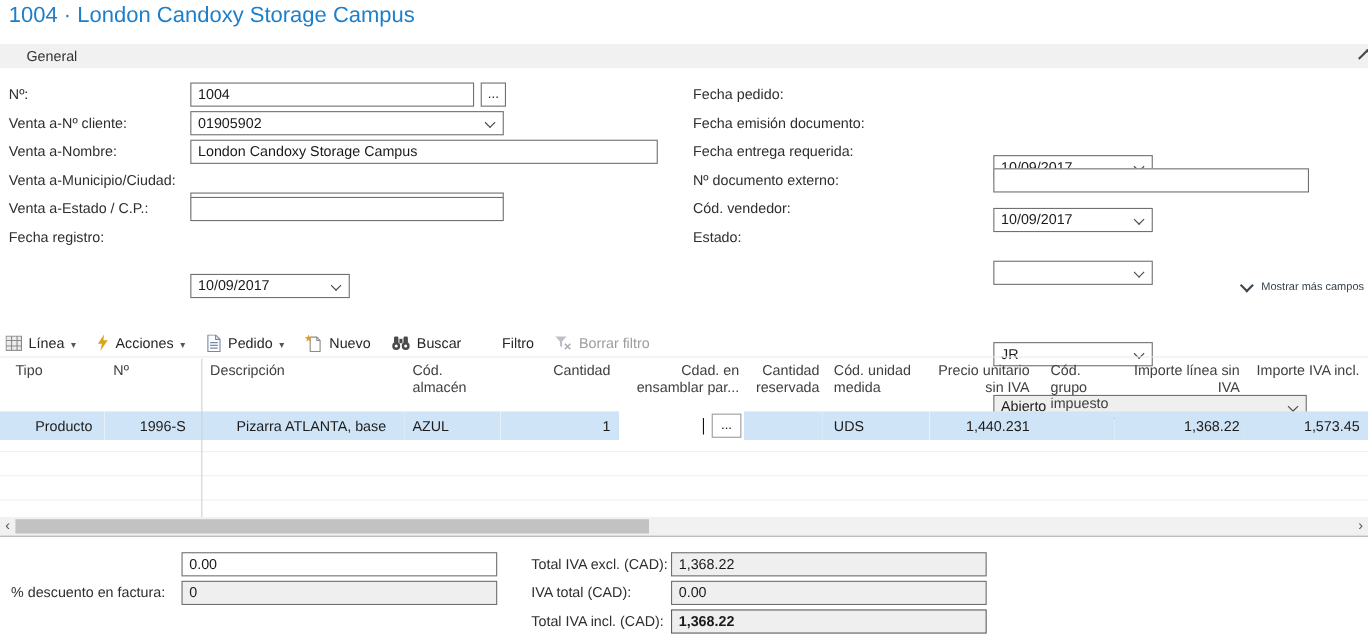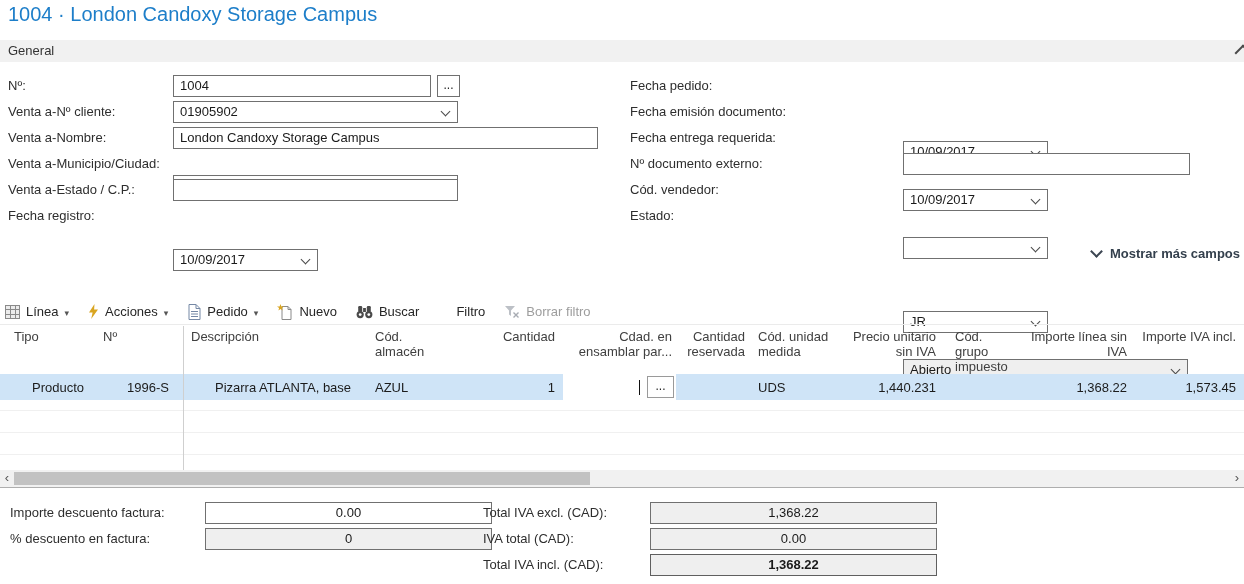--- a/index.html
+++ b/index.html
@@ -3,43 +3,43 @@
 <meta charset="utf-8">
 <style>
   html,body{margin:0;padding:0;background:#fff;}
   .screen{position:relative;width:1244px;height:584px;background:#fff;overflow:hidden;
           font-family:"Liberation Sans",sans-serif;-webkit-font-smoothing:antialiased;}
   .abs{position:absolute;}
   
   .title{left:8px;top:3px;font-size:20px;font-weight:300;color:#1d7ec9;}
   
   .bar{left:0;width:1244px;background:#f1f1f1;color:#333;font-size:13px;box-sizing:border-box;
-       padding-left:8px;}
+       padding-left:24px;}
   .bar-general{top:40px;height:22px;line-height:22px;}
   .bar-lineas{top:278px;height:21px;line-height:21px;border-bottom:1px solid #ececec;}
   .sliver{position:absolute;right:-5px;width:10px;height:10px;border-top:2px solid #4a4a4a;
           border-right:2px solid #4a4a4a;transform:rotate(-45deg);}
   .gears{position:absolute;right:16px;top:1px;color:#5f6368;}
   .gears .g1::before{content:"\2699";font-size:13px;}
   .gears .g2{position:absolute;right:-7px;top:-4px;}
   .gears .g2::before{content:"\2699";font-size:9px;}
   
   .lbl{font-size:13px;color:#2e2e2e;line-height:22px;white-space:nowrap;}
   .box{box-sizing:border-box;height:22px;border:1px solid #707070;background:#fff;
        font-size:13px;line-height:20px;padding:0 6px;color:#1a1a1a;white-space:nowrap;overflow:hidden;}
   .sel{position:relative;padding-right:22px;}
   .chev{position:absolute;right:8px;top:6px;width:6px;height:6px;border-right:1px solid #4a4a4a;
         border-bottom:1px solid #4a4a4a;transform:rotate(45deg);}
   .disabled{background:#efefef;}
-  .num{text-align:center;margin-left:40px;}
+  .num{text-align:left;}
   .bold{font-weight:700;}
   .assist{box-sizing:border-box;width:23px;height:22px;border:1px solid #707070;background:#fff;
           font-size:12px;line-height:19px;text-align:center;color:#222;cursor:pointer;}
   
-  .showmore{top:246px;right:4px;display:flex;align-items:center;gap:9px;font-size:13px;color:#34404d;cursor:pointer;font-weight:bold;}
+  .showmore{top:256px;right:4px;display:flex;align-items:center;gap:9px;font-size:10px;color:#34404d;cursor:pointer;}
   .showmore .dchev{width:7px;height:7px;border-right:2px solid #3c4652;border-bottom:2px solid #3c4652;
         transform:rotate(45deg);margin-top:-4px;}
   
   .toolbar{top:299px;left:0;width:1244px;height:26px;display:flex;align-items:center;
            padding-left:5px;box-sizing:border-box;font-size:13px;color:#262626;border-bottom:1px solid #ebebeb;}
   .tb{display:flex;align-items:center;gap:6px;margin-right:19px;cursor:pointer;white-space:nowrap;}
   .tb .caret::before{content:"\25BE";font-size:9px;color:#555;}
   .tb.gray{color:#9d9d9d;}
   .icon{display:inline-flex;align-items:center;}
   
@@ -284,21 +284,20 @@
   <div class="abs rowline" style="top:432px"></div>
   <div class="abs rowline" style="top:454px"></div>
   <div class="abs vdiv"></div>
 
   <div class="abs hscroll">
     <span class="sarrow l"></span>
     <span class="thumb"></span>
     <span class="sarrow r"></span>
   </div>
 
-  <div class="abs lbl" style="left:10px;top:502px">Importe descuento factura:</div>
   <div class="abs box num" style="left:165px;top:502px;width:287px">0.00</div>
 
   <div class="abs lbl" style="left:10px;top:528px">% descuento en factura:</div>
   <div class="abs box num disabled" style="left:165px;top:528px;width:287px">0</div>
 
   <div class="abs lbl" style="left:483px;top:502px">Total IVA excl. (CAD):</div>
   <div class="abs box num disabled" style="left:610px;top:502px;width:287px">1,368.22</div>
 
   <div class="abs lbl" style="left:483px;top:528px">IVA total (CAD):</div>
   <div class="abs box num disabled" style="left:610px;top:528px;width:287px">0.00</div>

